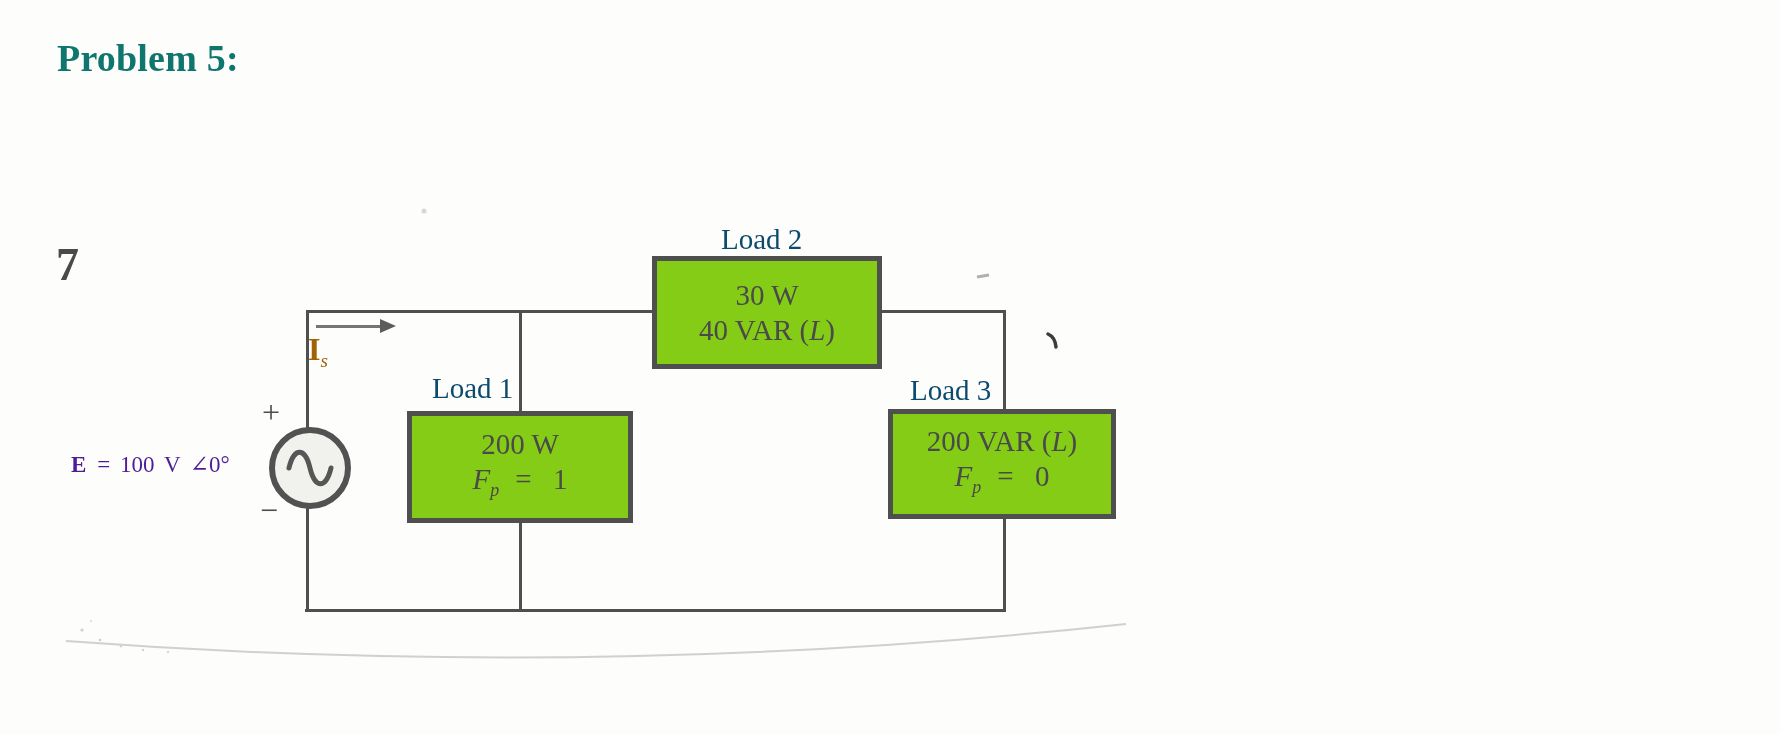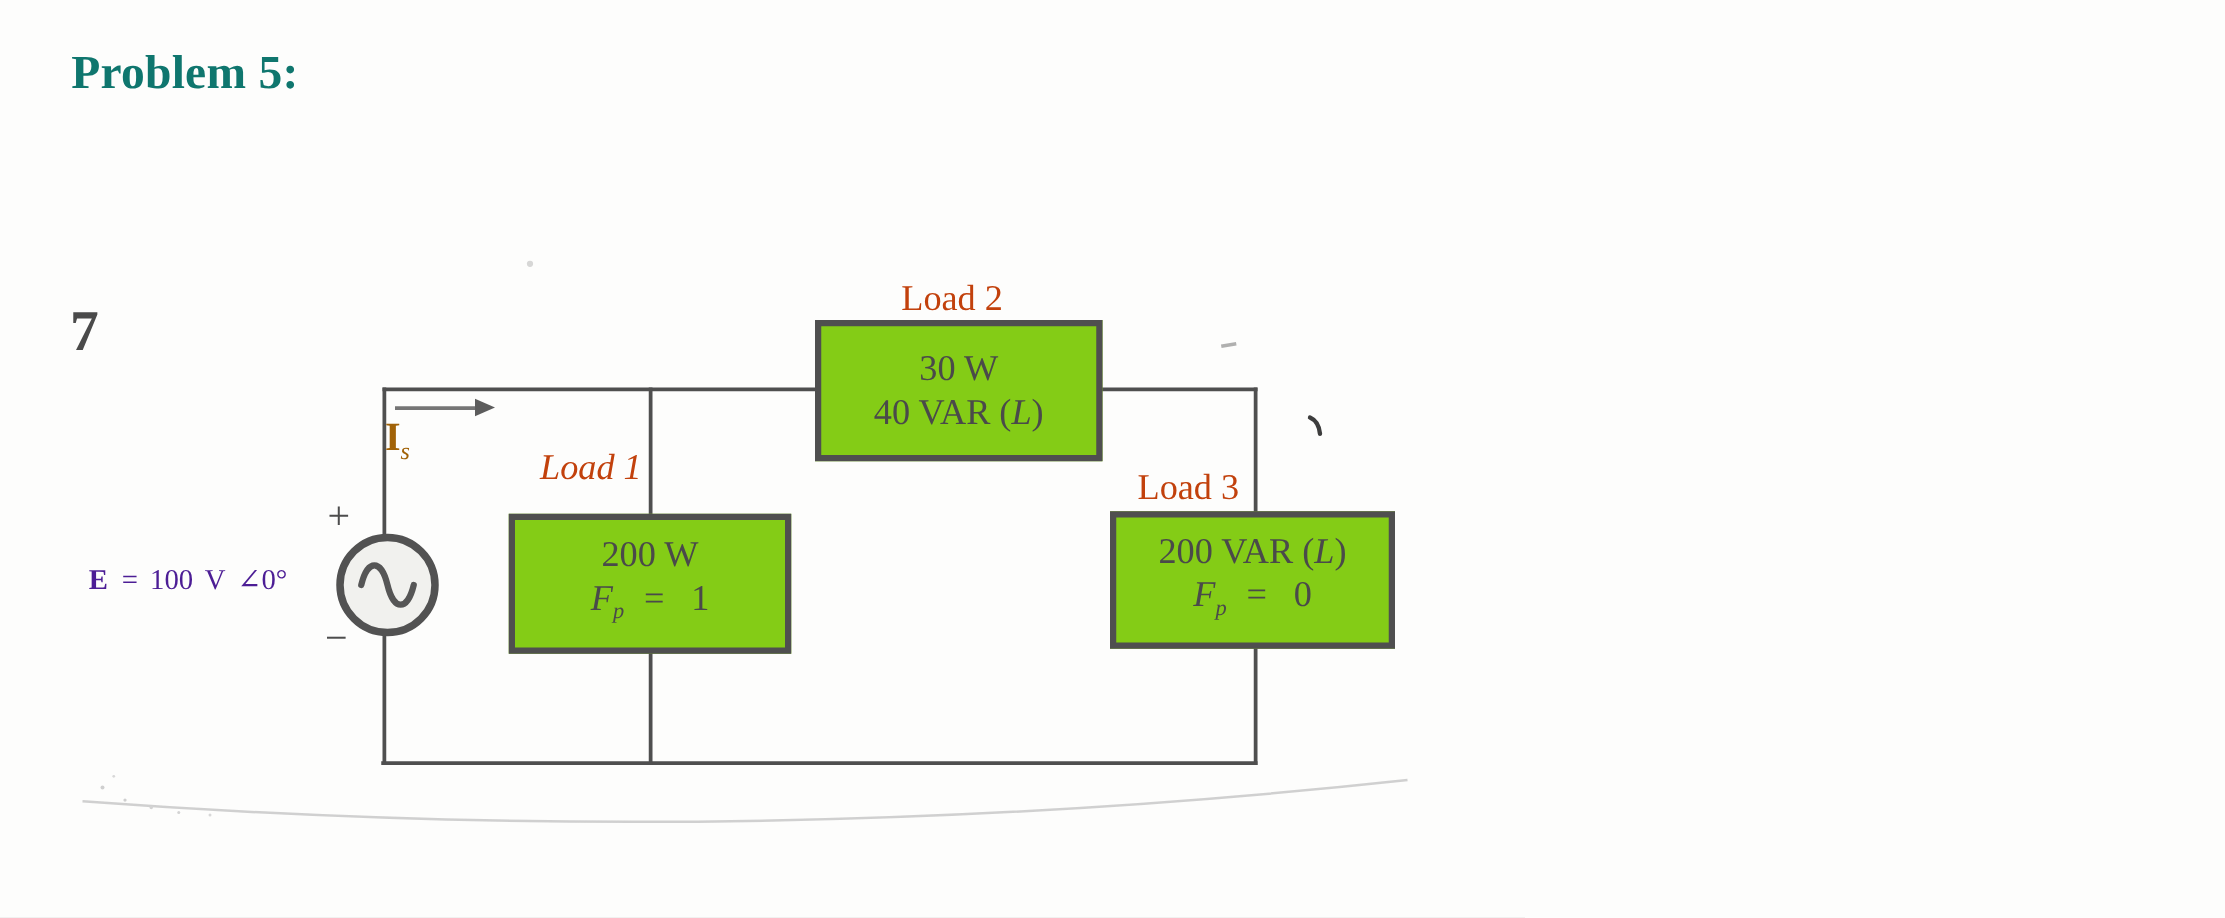--- a/index.html
+++ b/index.html
@@ -18,21 +18,21 @@
   .page-number   { left:56px; top:238px; font-size:46px; font-weight:600; color:#4a4a4a; }
 
   
   .wire  { position:absolute; background:#4f4f4f; }
   .loadbox {
     position:absolute; box-sizing:border-box;
     border:5px solid #4f4f4f; background:#84cc16;
     display:flex; flex-direction:column; align-items:center; justify-content:center;
     font-size:29px; line-height:35px; color:#4a4a4a; text-align:center;
   }
-  .load-title { position:absolute; font-size:29px; color:#c2410c; white-space:nowrap; }
+  .load-title { position:absolute; font-size:29px; color:#0c4a6e; white-space:nowrap; }
   .ital { font-style:italic; }
   .fp-line sub { font-size:0.62em; font-style:italic; }
   .fp-line .eq { margin-left:16px; word-spacing:14px; }
 
   
   .source-circle {
     position:absolute; left:269px; top:427px; width:82px; height:82px;
     box-sizing:border-box; border:6px solid #525252; border-radius:50%;
     background:#f1f1ee; display:flex; align-items:center; justify-content:center;
   }
@@ -78,21 +78,21 @@
     <div class="polarity" style="left:262px; top:394px;">+</div>
     <div class="polarity" style="left:260px; top:492px;">−</div>
     <div class="e-label">
       <span class="e-sym">E</span><span>= 100 V ∠0°</span>
     </div>
 
     <div class="is-shaft"></div>
     <div class="is-head"></div>
     <div class="is-label"><span>I</span><sub>s</sub></div>
 
-    <div class="load-title" style="left:432px; top:358px;font-style:italic;">Load 1</div>
+    <div class="load-title" style="left:432px; top:372px;">Load 1</div>
     <div class="loadbox" style="left:407px; top:411px; width:226px; height:112px;">
       <div>200 W</div>
       <div class="fp-line"><span class="ital">F</span><sub>p</sub><span class="eq">= 1</span></div>
     </div>
 
     <div class="load-title" style="left:721px; top:223px;">Load 2</div>
     <div class="loadbox" style="left:652px; top:256px; width:230px; height:113px;">
       <div>30 W</div>
       <div><span>40 VAR (</span><span class="ital">L</span><span>)</span></div>
     </div>

